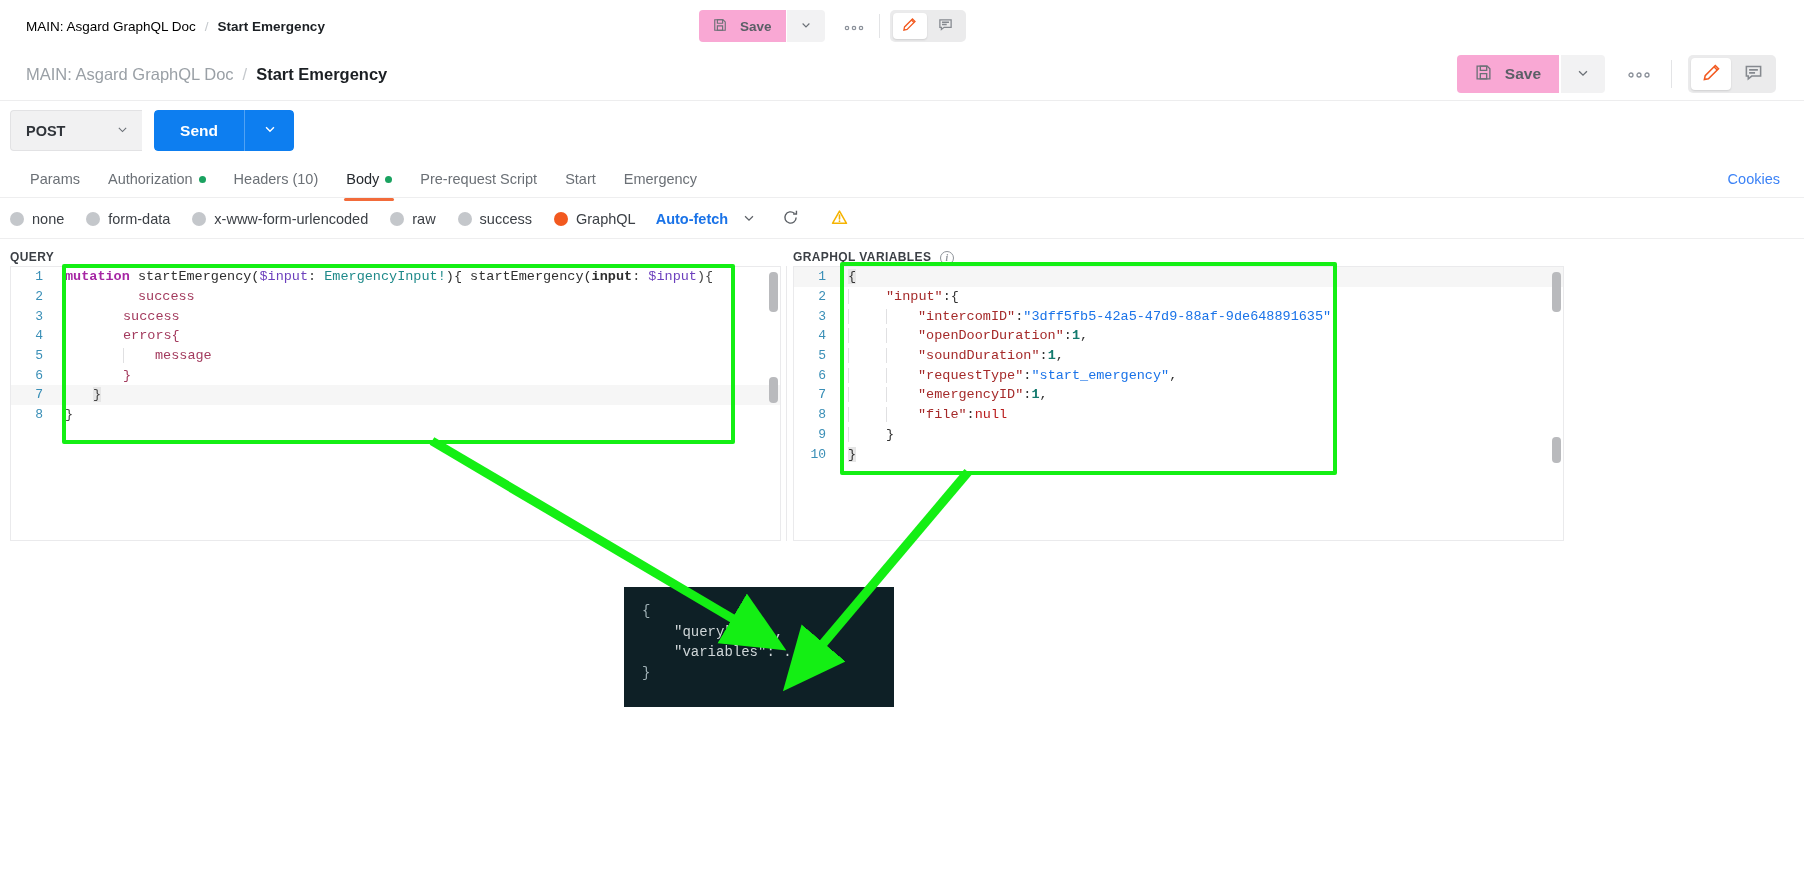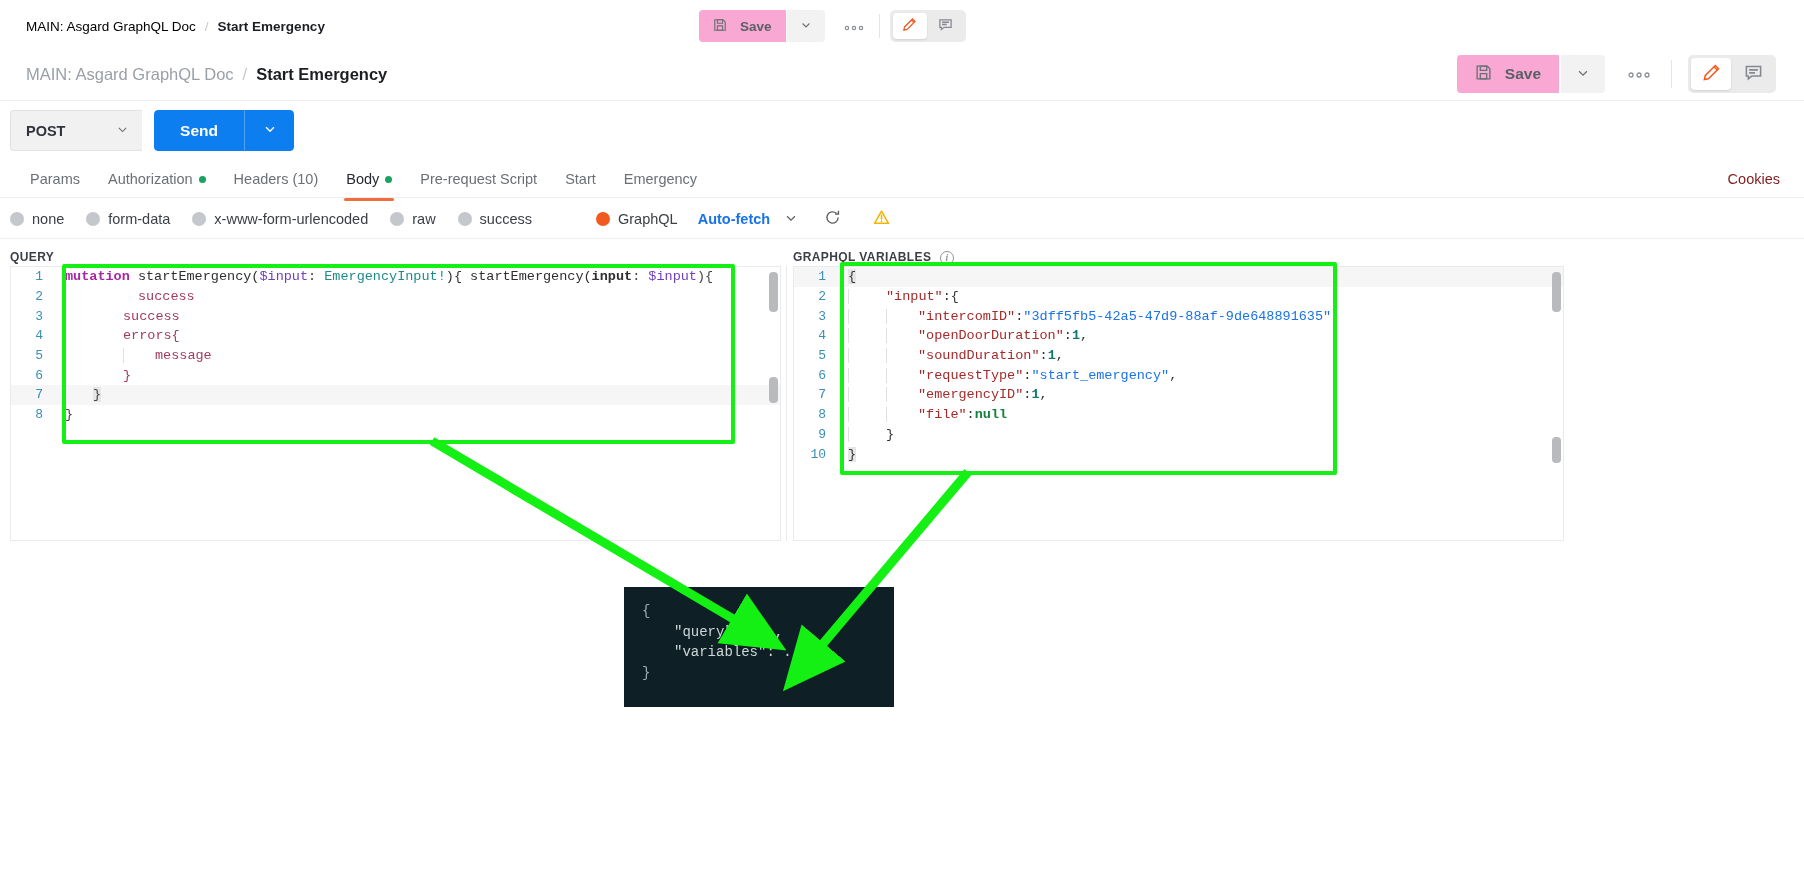--- a/index.html
+++ b/index.html
@@ -232,21 +232,21 @@
   }
   .dot-green {
     width: 7px; height: 7px;
     border-radius: 50%;
     background: #1aa260;
     display: inline-block;
   }
   .cookies-link {
     margin-left: auto;
     margin-right: 24px;
-    color: #7f1d1d;
+    color: #3b82f6;
     font-size: 14.5px;
     cursor: pointer;
   }
   .tabs-rule {
     position: absolute;
     top: 197px; left: 0;
     width: 1804px;
     height: 1px;
     background: #eeeeef;
   }
@@ -378,21 +378,21 @@
   .kw   { color: #a626a4; font-weight: 700; }
   .fn   { color: #2f2f2f; }
   .var  { color: #6c3fbd; }
   .type { color: #1f8a8a; }
   .fld  { color: #a33b5e; }
   .punc { color: #444; }
   .bold { font-weight: 700; }
   .jkey { color: #a52a2a; }
   .jstr { color: #1a73e8; }
   .jnum { color: #137a6e; font-weight: 700; }
-  .jnull{ color: #15803d; font-weight: 700; }
+  .jnull{ color: #b91c1c; font-weight: 400; }
   .jpun { color: #333; }
   .scroll-thumb {
     position: absolute;
     right: 2px;
     width: 9px;
     background: #b9babd;
     border-radius: 4px;
   }
   .h-divider-mid {
     position: absolute;
@@ -613,21 +613,21 @@
       <span>x-www-form-urlencoded</span>
     </label>
     <label class="radio-item">
       <span class="radio-dot"></span>
       <span>raw</span>
     </label>
     <label class="radio-item">
       <span class="radio-dot"></span>
       <span>success</span>
     </label>
-    <label class="radio-item" style="margin-right:6px;margin-left:42px;">
+    <label class="radio-item" style="margin-right:6px;">
       <span class="radio-dot sel"></span>
       <span>GraphQL</span>
     </label>
 
     <span class="autofetch">Auto-fetch</span>
     <button class="af-caret">
       <span>
         <svg width="14" height="14" viewBox="0 0 16 16" fill="none" stroke="#5c6066" stroke-width="1.4">
             <path d="M3.5 6l4.5 4.5L12.5 6"></path>
           </svg>

